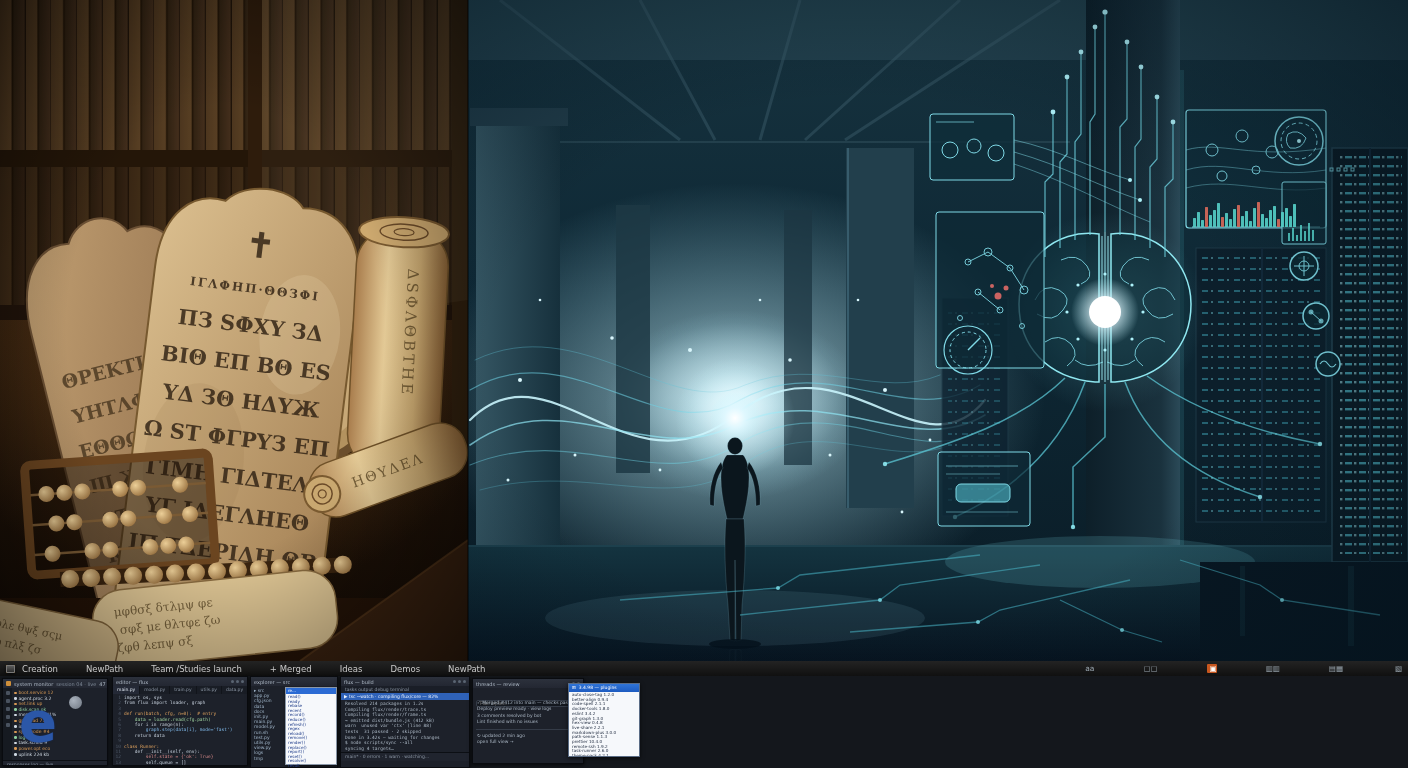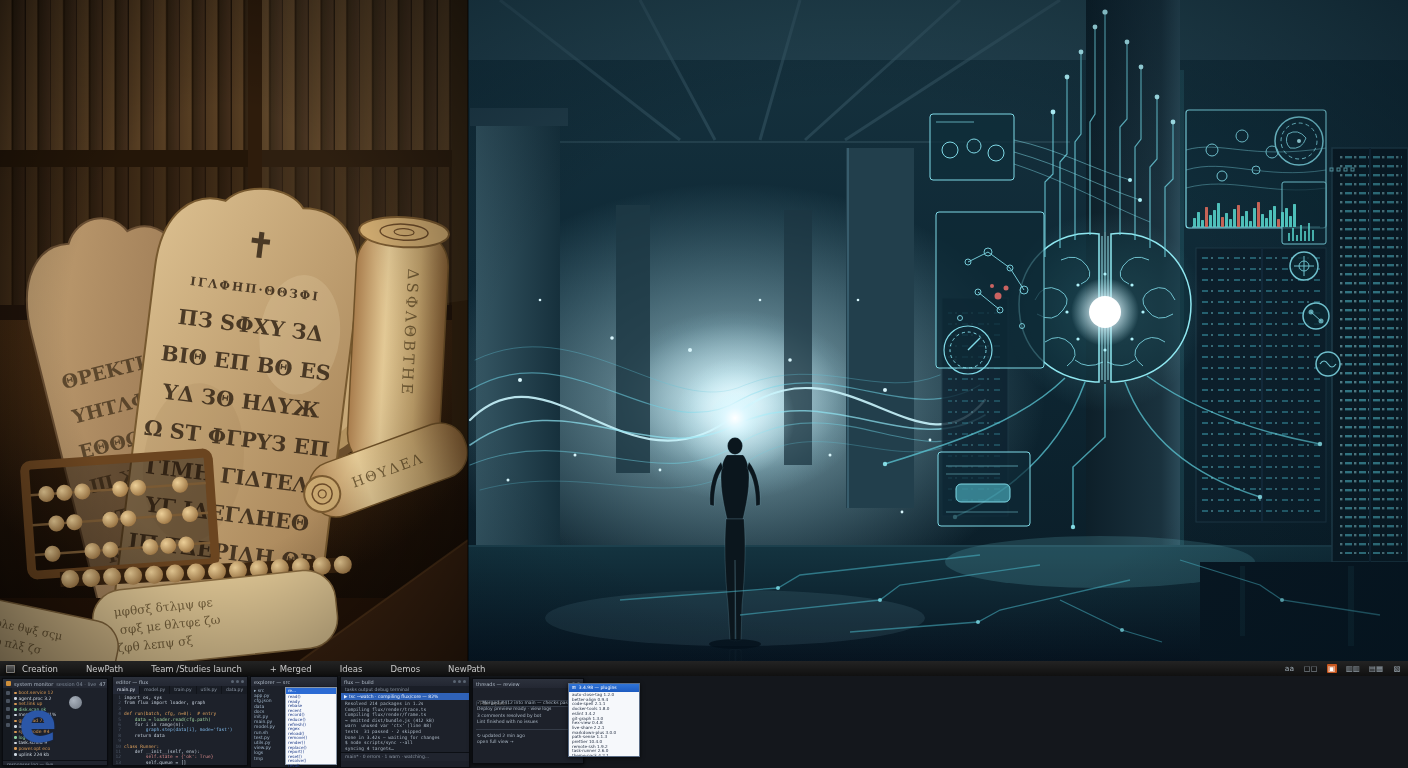--- a/index.html
+++ b/index.html
@@ -21,21 +21,21 @@
   
   #menubar{position:absolute;left:0;top:661px;width:1408px;height:15px;
            background:linear-gradient(#232323,#101010);display:flex;align-items:center;
            padding:0 6px;box-sizing:border-box;font-size:8.5px;color:#c9c9c9;}
   .mb-icon{width:9px;height:8px;margin-right:7px;border-radius:1px;}
   .mb-icon.win{background:linear-gradient(#5a5a5a,#2e2e2e);border:1px solid #777;}
   .mb-icon.folder{background:linear-gradient(#d2a04e,#8a5f22);}
   .mb-items{display:flex;gap:28px;white-space:nowrap;justify-content:space-between;}
   .mb-item{cursor:default;}
   .mb-right{margin-left:auto;display:flex;gap:9px;align-items:center;font-size:7.5px;}
-  .tray-icon{min-width:10px;height:9px;line-height:9px;text-align:center;border-radius:1px;}
+  .tray-icon{min-width:10px;height:9px;line-height:9px;text-align:right;border-radius:1px;margin-left:40px;}
   
   #bottom{position:absolute;left:0;top:676px;width:1408px;height:92px;background:#14171c;}
   .win{position:absolute;background:#1d212a;border:1px solid #090b0f;box-shadow:0 1px 4px rgba(0,0,0,.7);
        overflow:hidden;box-sizing:border-box;color:#c6d0dc;}
   .titlebar{height:9px;background:linear-gradient(#2c313c,#232732);display:flex;align-items:center;
             padding:0 3px;font-size:5px;color:#aeb9c6;gap:3px;white-space:nowrap;overflow:hidden;}
   .titlebar .t-icon{width:5px;height:5px;border-radius:1px;background:#cf8f3a;flex:0 0 auto;}
   .titlebar .meta{margin-left:auto;color:#7e8997;}
   .dots{display:flex;gap:2px;margin-left:4px;flex:0 0 auto;}
   .dots i{width:3px;height:3px;border-radius:50%;background:#5a6472;display:block;}

